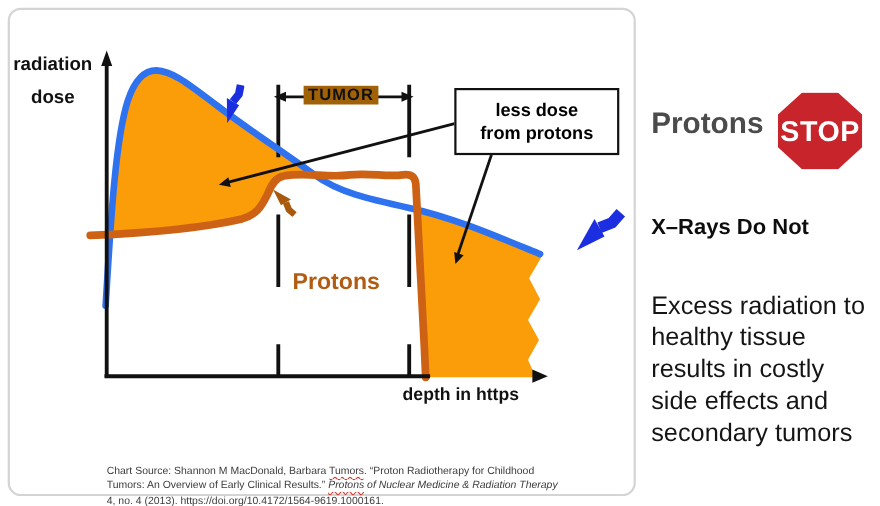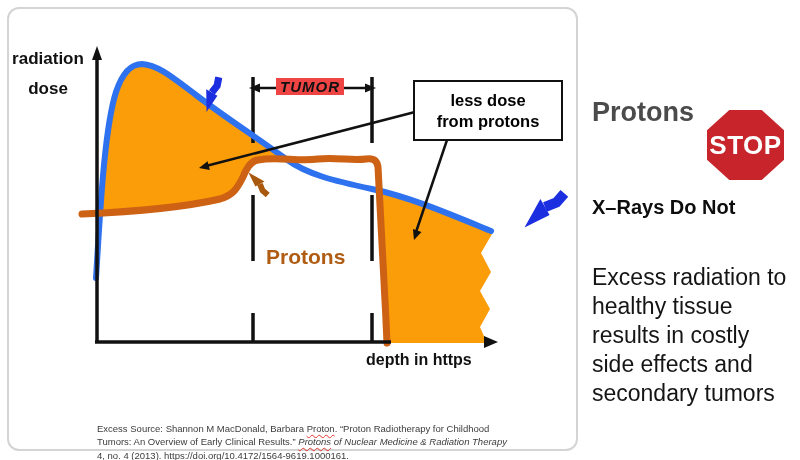--- a/index.html
+++ b/index.html
@@ -5,34 +5,34 @@
   html,body{margin:0;padding:0;background:#ffffff;}
   body{font-family:"Liberation Sans","DejaVu Sans",sans-serif;}
   .stage{position:relative;width:800px;height:460px;background:#ffffff;overflow:hidden;}
   .card{position:absolute;left:7px;top:7px;width:567px;height:440px;background:#ffffff;
         border:2px solid #d4d4d4;border-radius:12px;}
   .chart-svg{position:absolute;left:0;top:0;width:580px;height:460px;}
   .lbl{position:absolute;color:#111;}
   .preline{white-space:pre-line;}
   .yaxis-label{left:6px;top:44px;width:84px;font-size:17px;font-weight:bold;line-height:30px;text-align:center;}
   .xray-label{left:167px;top:55px;font-size:21px;font-weight:bold;color:#1c2fe0;}
-  .tumor-label{left:276px;top:78px;font-size:15px;font-weight:bold;letter-spacing:1px;background:#ef4444;padding:0 4px;z-index:3;font-style:italic;}
+  .tumor-label{left:276px;top:78px;font-size:15px;font-weight:bold;letter-spacing:1px;background:#a16207;padding:0 4px;z-index:3;}
   .callout-box{position:absolute;left:413px;top:80px;width:146px;height:57px;border:2.5px solid #111;
                background:#ffffff;z-index:4;display:flex;align-items:center;justify-content:center;
                text-align:center;font-size:16.5px;font-weight:bold;line-height:21px;}
   .protons-label{left:266px;top:245px;font-size:21px;font-weight:bold;color:#b05c12;}
   .xaxis-label{left:366px;top:351px;font-size:16px;font-weight:bold;}
   .citation{left:97px;top:408px;width:478px;font-size:9.5px;line-height:13.5px;color:#3c3c3c;}
   .citation .it{font-style:italic;}
   .sq{text-decoration-line:underline;text-decoration-style:wavy;text-decoration-color:#e2342c;
       text-decoration-thickness:0.8px;text-underline-offset:1.5px;}
   .panel-protons{left:592px;top:97px;font-size:27px;font-weight:bold;color:#4b4b4b;}
   .stop-sign{position:absolute;left:707px;top:84px;width:77px;height:70px;background:#c8242b;
              clip-path:polygon(29% 0%,71% 0%,100% 29%,100% 71%,71% 100%,29% 100%,0% 71%,0% 29%);
-             display:flex;align-items:center;justify-content:center;margin-top:26px;}
+             display:flex;align-items:center;justify-content:center;}
   .stop-sign span{color:#ffffff;font-size:26px;font-weight:600;letter-spacing:0.5px;}
   .panel-xrays{left:592px;top:196px;font-size:20px;font-weight:bold;color:#0d0d0d;}
   .panel-body{left:592px;top:263px;width:212px;font-size:23px;line-height:29px;color:#151515;}
   .arrow-svg{position:absolute;}
   .arrow-blue polygon{fill:#1c2fe0;}
   .arrow-blue path{stroke:#1c2fe0;}
   .arrow-brown polygon{fill:#a9590e;}
   .arrow-brown path{stroke:#a9590e;}
 </style>
 </head>
@@ -95,21 +95,21 @@
     <polygon points="2,33 16,8 24,22"></polygon>
     <path d="M20,15 L30,11 37,3" fill="none" stroke-width="9"></path>
   </svg>
 
   <svg class="arrow-svg arrow-blue" viewBox="0 0 40 36" style="left:521px;top:190px;width:48px;height:41px;">
     <polygon points="2,33 16,8 24,22"></polygon>
     <path d="M20,15 L30,11 37,3" fill="none" stroke-width="9"></path>
   </svg>
 
   <div class="lbl citation preline">
-    <span>Excess Source: Shannon M MacDonald, Barbara </span><span class="sq">Proton</span><span>. “Proton Radiotherapy for Childhood
+    <span>Chart Source: Shannon M MacDonald, Barbara </span><span class="sq">Tumors</span><span>. “Proton Radiotherapy for Childhood
 Tumors: An Overview of Early Clinical Results.” </span><span class="it sq">Protons</span><span class="it"> of Nuclear Medicine &amp; Radiation Therapy</span><span>
 4, no. 4 (2013). https://</span><span class="sq">doi.org</span><span>/10.4172/1564-9619.1000161.</span>
   </div>
 
   <div class="lbl panel-protons">Protons</div>
   <div class="stop-sign">
     <span>STOP</span>
   </div>
   <div class="lbl panel-xrays">X–Rays Do Not</div>
   <div class="lbl panel-body preline">Excess radiation to

